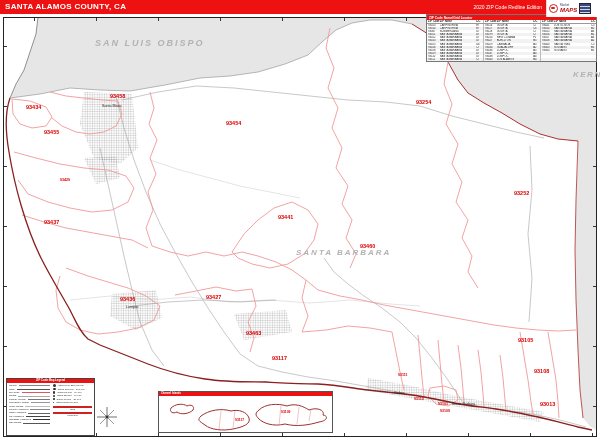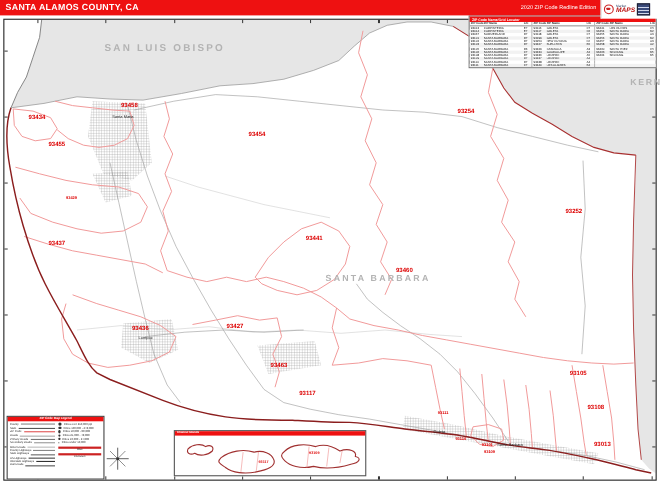--- a/index.html
+++ b/index.html
@@ -27,21 +27,21 @@
   .tick.t-bot { left:0; right:0; bottom:0; height:3px; background:repeating-linear-gradient(90deg,#333 0 1px,transparent 1px 62px); background-position:30px 0; }
   .tick.t-left { top:0; bottom:0; left:0; width:3px; background:repeating-linear-gradient(180deg,#333 0 1px,transparent 1px 60px); background-position:0 28px; }
   .tick.t-right { top:0; bottom:0; right:0; width:3px; background:repeating-linear-gradient(180deg,#333 0 1px,transparent 1px 60px); background-position:0 28px; }
 
   .map-svg { position:absolute; left:4px; top:18px; z-index:1; }
 
   
   #map-labels { position:absolute; left:0; top:0; width:600px; height:440px; z-index:10; pointer-events:none; }
   .zip-label { position:absolute; color:#dd0000; font-weight:bold; font-size:5.5px; white-space:nowrap; }
   .zip-label.small { font-size:3.6px; }
-  .area-label { position:absolute; color:#b3b3b3; font-weight:bold; white-space:nowrap; }
+  .area-label { position:absolute; color:#b3b3b3; font-weight:bold; white-space:nowrap;font-style:italic; }
   .city-label { position:absolute; color:#222; font-size:3.6px; white-space:nowrap; }
 
   
   .zip-table { position:absolute; left:426px; top:14px; width:171px; z-index:20; background:#fff; border:0.5px solid #777; font-size:2.7px; color:#222; }
   .zt-title { background:#ee1111; color:#fff; font-size:3.2px; font-weight:bold; padding:0.5px 2px; height:5px; line-height:4px; }
   .zt-head,.zt-row { display:flex; }
   .zt-head { font-weight:bold; border-bottom:0.5px solid #999; height:4px; line-height:3.8px; }
   .zt-row { height:3.1px; line-height:3px; }
   .zt-row:nth-child(even) { background:#f2f2f2; }
   .zt-g { display:flex; width:57px; border-right:0.5px solid #bbb; }

